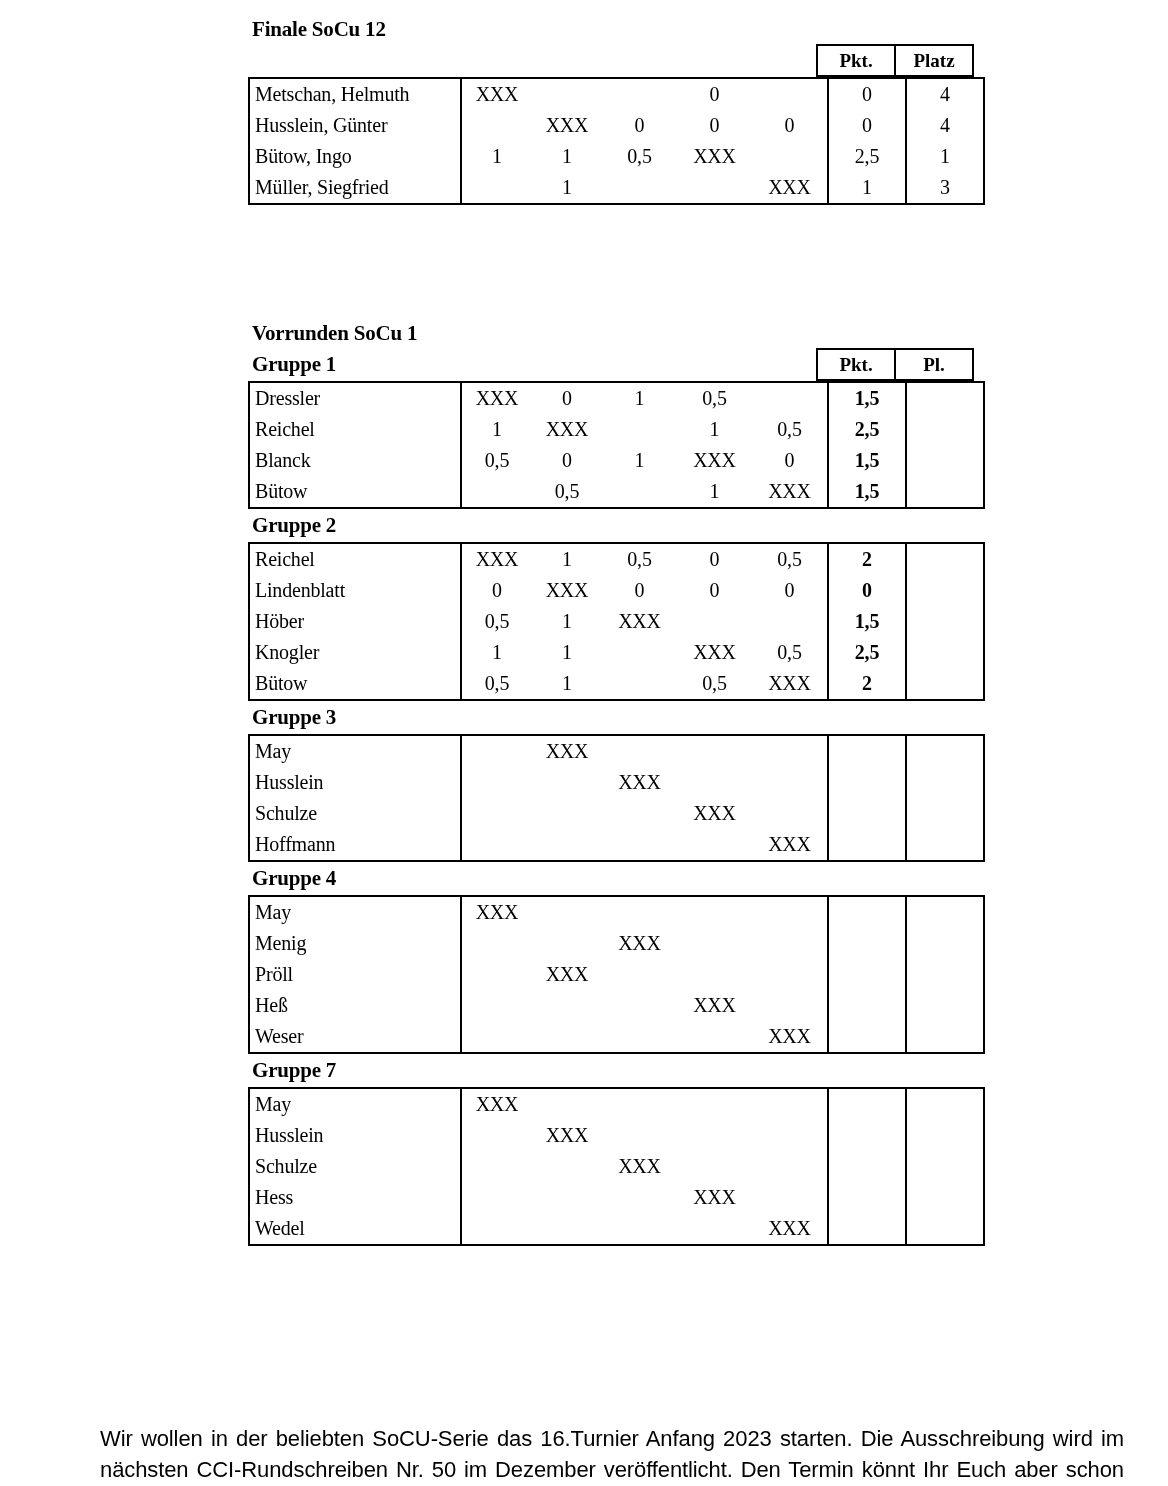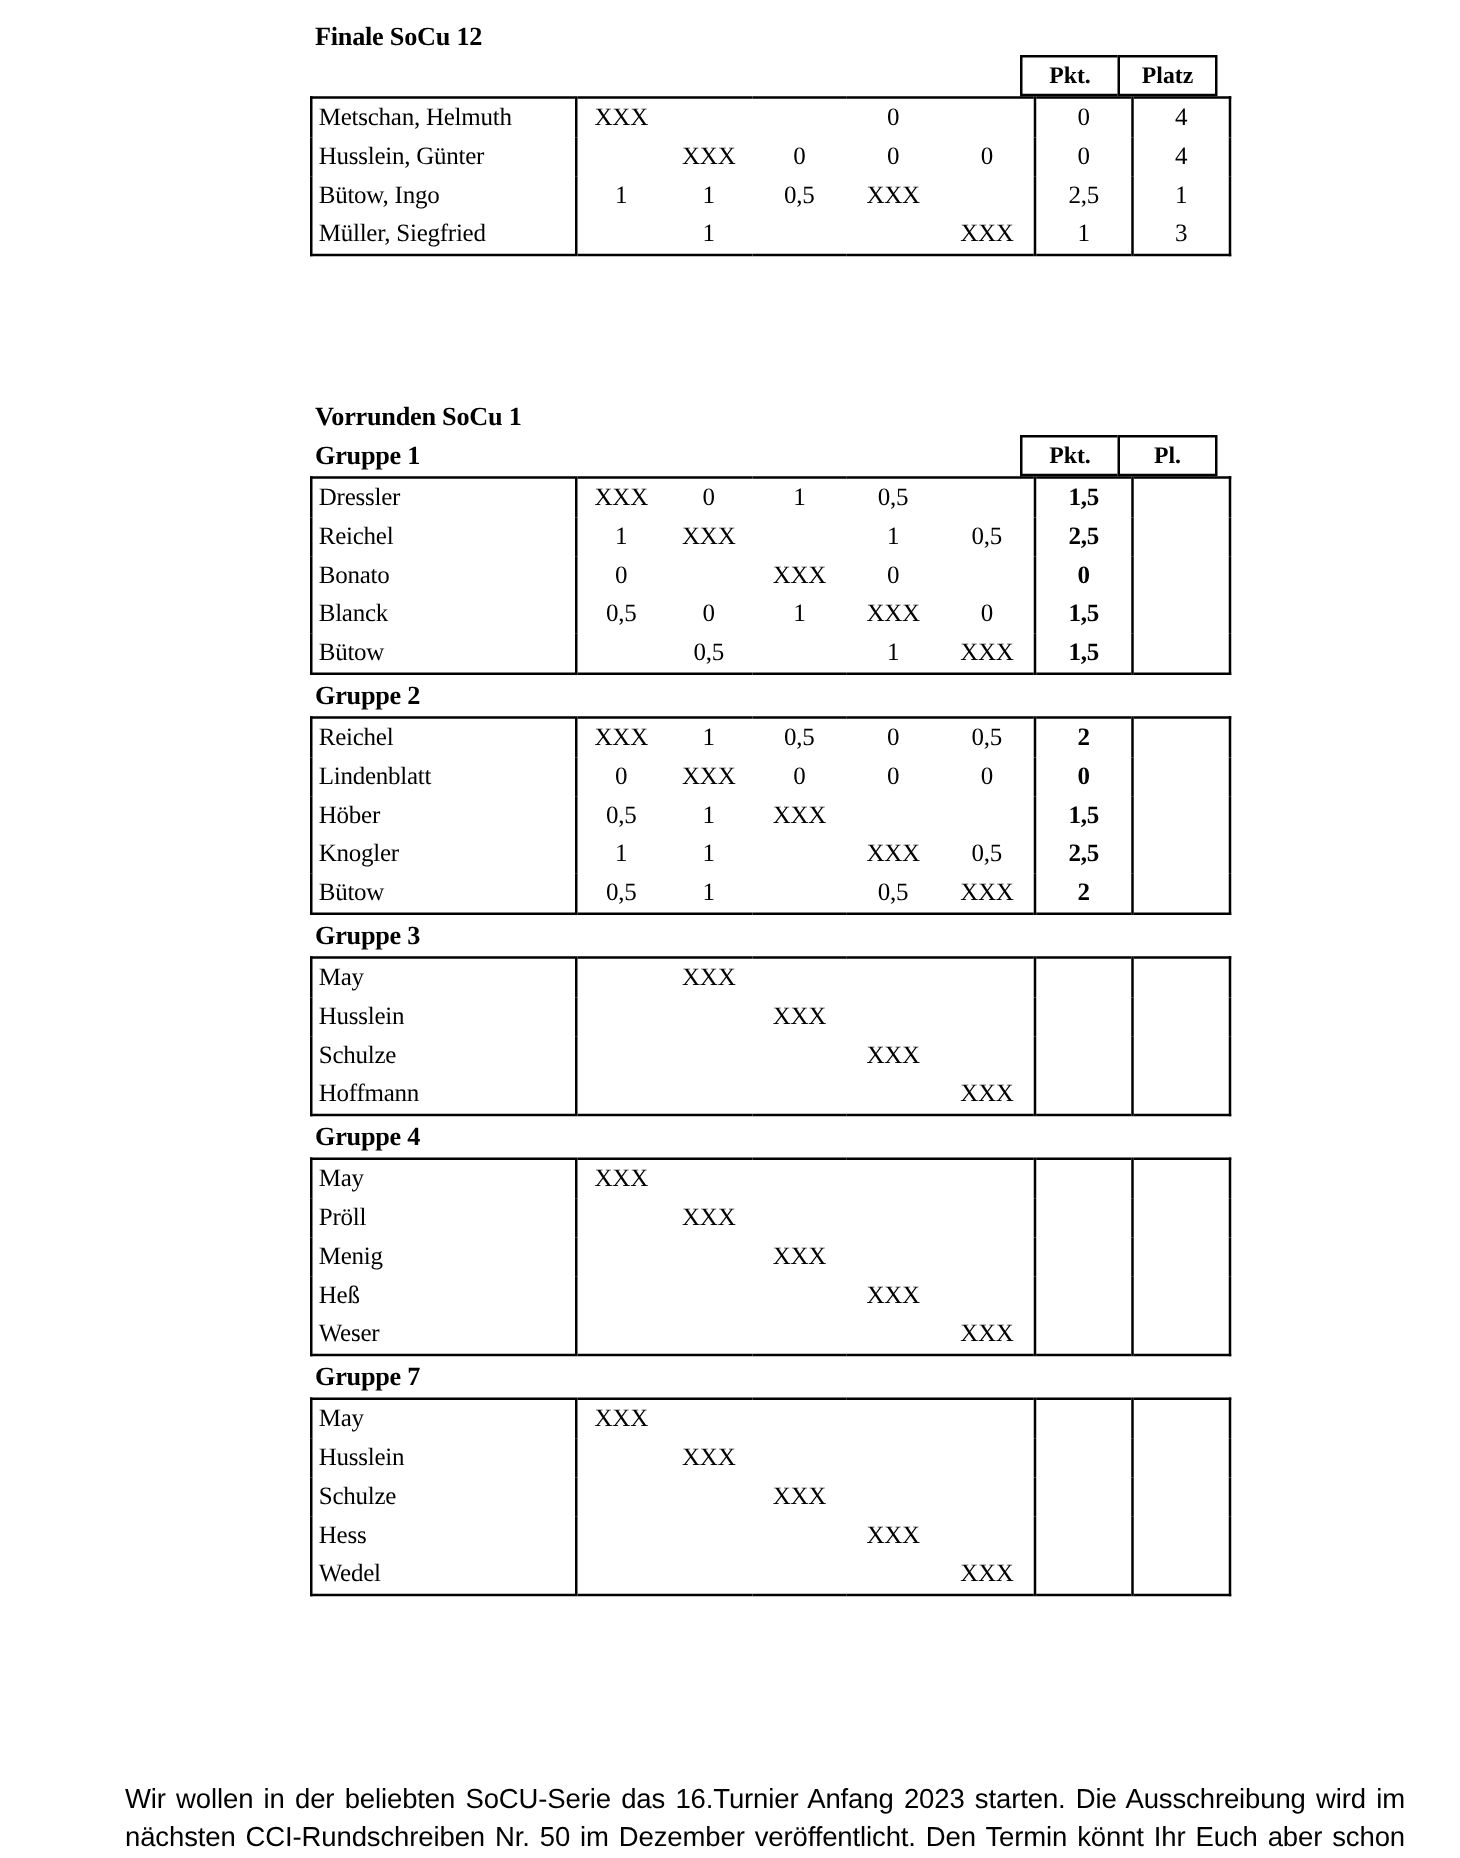--- a/index.html
+++ b/index.html
@@ -187,30 +187,20 @@
             <div class="cell name" style="width: 205px;">Reichel</div>
             <div class="cell result" style="width: 70px;">1</div>
             <div class="cell result" style="width: 70px;">XXX</div>
             <div class="cell result" style="width: 75px;"></div>
             <div class="cell result" style="width: 75px;">1</div>
             <div class="cell result" style="width: 75px;">0,5</div>
             <div class="cell pkt bold" style="width: 76px;">2,5</div>
             <div class="cell pl" style="width: 76px;"></div>
           </div>
           <div class="row">
-            <div class="cell name" style="width: 205px;">Bonato</div>
-            <div class="cell result" style="width: 70px;">0</div>
-            <div class="cell result" style="width: 70px;"></div>
-            <div class="cell result" style="width: 75px;">XXX</div>
-            <div class="cell result" style="width: 75px;">0</div>
-            <div class="cell result" style="width: 75px;"></div>
-            <div class="cell pkt bold" style="width: 76px;">0</div>
-            <div class="cell pl" style="width: 76px;"></div>
-          </div>
-          <div class="row">
             <div class="cell name" style="width: 205px;">Blanck</div>
             <div class="cell result" style="width: 70px;">0,5</div>
             <div class="cell result" style="width: 70px;">0</div>
             <div class="cell result" style="width: 75px;">1</div>
             <div class="cell result" style="width: 75px;">XXX</div>
             <div class="cell result" style="width: 75px;">0</div>
             <div class="cell pkt bold" style="width: 76px;">1,5</div>
             <div class="cell pl" style="width: 76px;"></div>
           </div>
           <div class="row">
@@ -335,34 +325,34 @@
             <div class="cell name" style="width: 205px;">May</div>
             <div class="cell result" style="width: 70px;">XXX</div>
             <div class="cell result" style="width: 70px;"></div>
             <div class="cell result" style="width: 75px;"></div>
             <div class="cell result" style="width: 75px;"></div>
             <div class="cell result" style="width: 75px;"></div>
             <div class="cell pkt bold" style="width: 76px;"></div>
             <div class="cell pl" style="width: 76px;"></div>
           </div>
           <div class="row">
+            <div class="cell name" style="width: 205px;">Menig</div>
+            <div class="cell result" style="width: 70px;"></div>
+            <div class="cell result" style="width: 70px;"></div>
+            <div class="cell result" style="width: 75px;">XXX</div>
+            <div class="cell result" style="width: 75px;"></div>
+            <div class="cell result" style="width: 75px;"></div>
+            <div class="cell pkt bold" style="width: 76px;"></div>
+            <div class="cell pl" style="width: 76px;"></div>
+          </div>
+          <div class="row">
             <div class="cell name" style="width: 205px;">Pröll</div>
             <div class="cell result" style="width: 70px;"></div>
             <div class="cell result" style="width: 70px;">XXX</div>
             <div class="cell result" style="width: 75px;"></div>
-            <div class="cell result" style="width: 75px;"></div>
-            <div class="cell result" style="width: 75px;"></div>
-            <div class="cell pkt bold" style="width: 76px;"></div>
-            <div class="cell pl" style="width: 76px;"></div>
-          </div>
-          <div class="row">
-            <div class="cell name" style="width: 205px;">Menig</div>
-            <div class="cell result" style="width: 70px;"></div>
-            <div class="cell result" style="width: 70px;"></div>
-            <div class="cell result" style="width: 75px;">XXX</div>
             <div class="cell result" style="width: 75px;"></div>
             <div class="cell result" style="width: 75px;"></div>
             <div class="cell pkt bold" style="width: 76px;"></div>
             <div class="cell pl" style="width: 76px;"></div>
           </div>
           <div class="row">
             <div class="cell name" style="width: 205px;">Heß</div>
             <div class="cell result" style="width: 70px;"></div>
             <div class="cell result" style="width: 70px;"></div>
             <div class="cell result" style="width: 75px;"></div>

